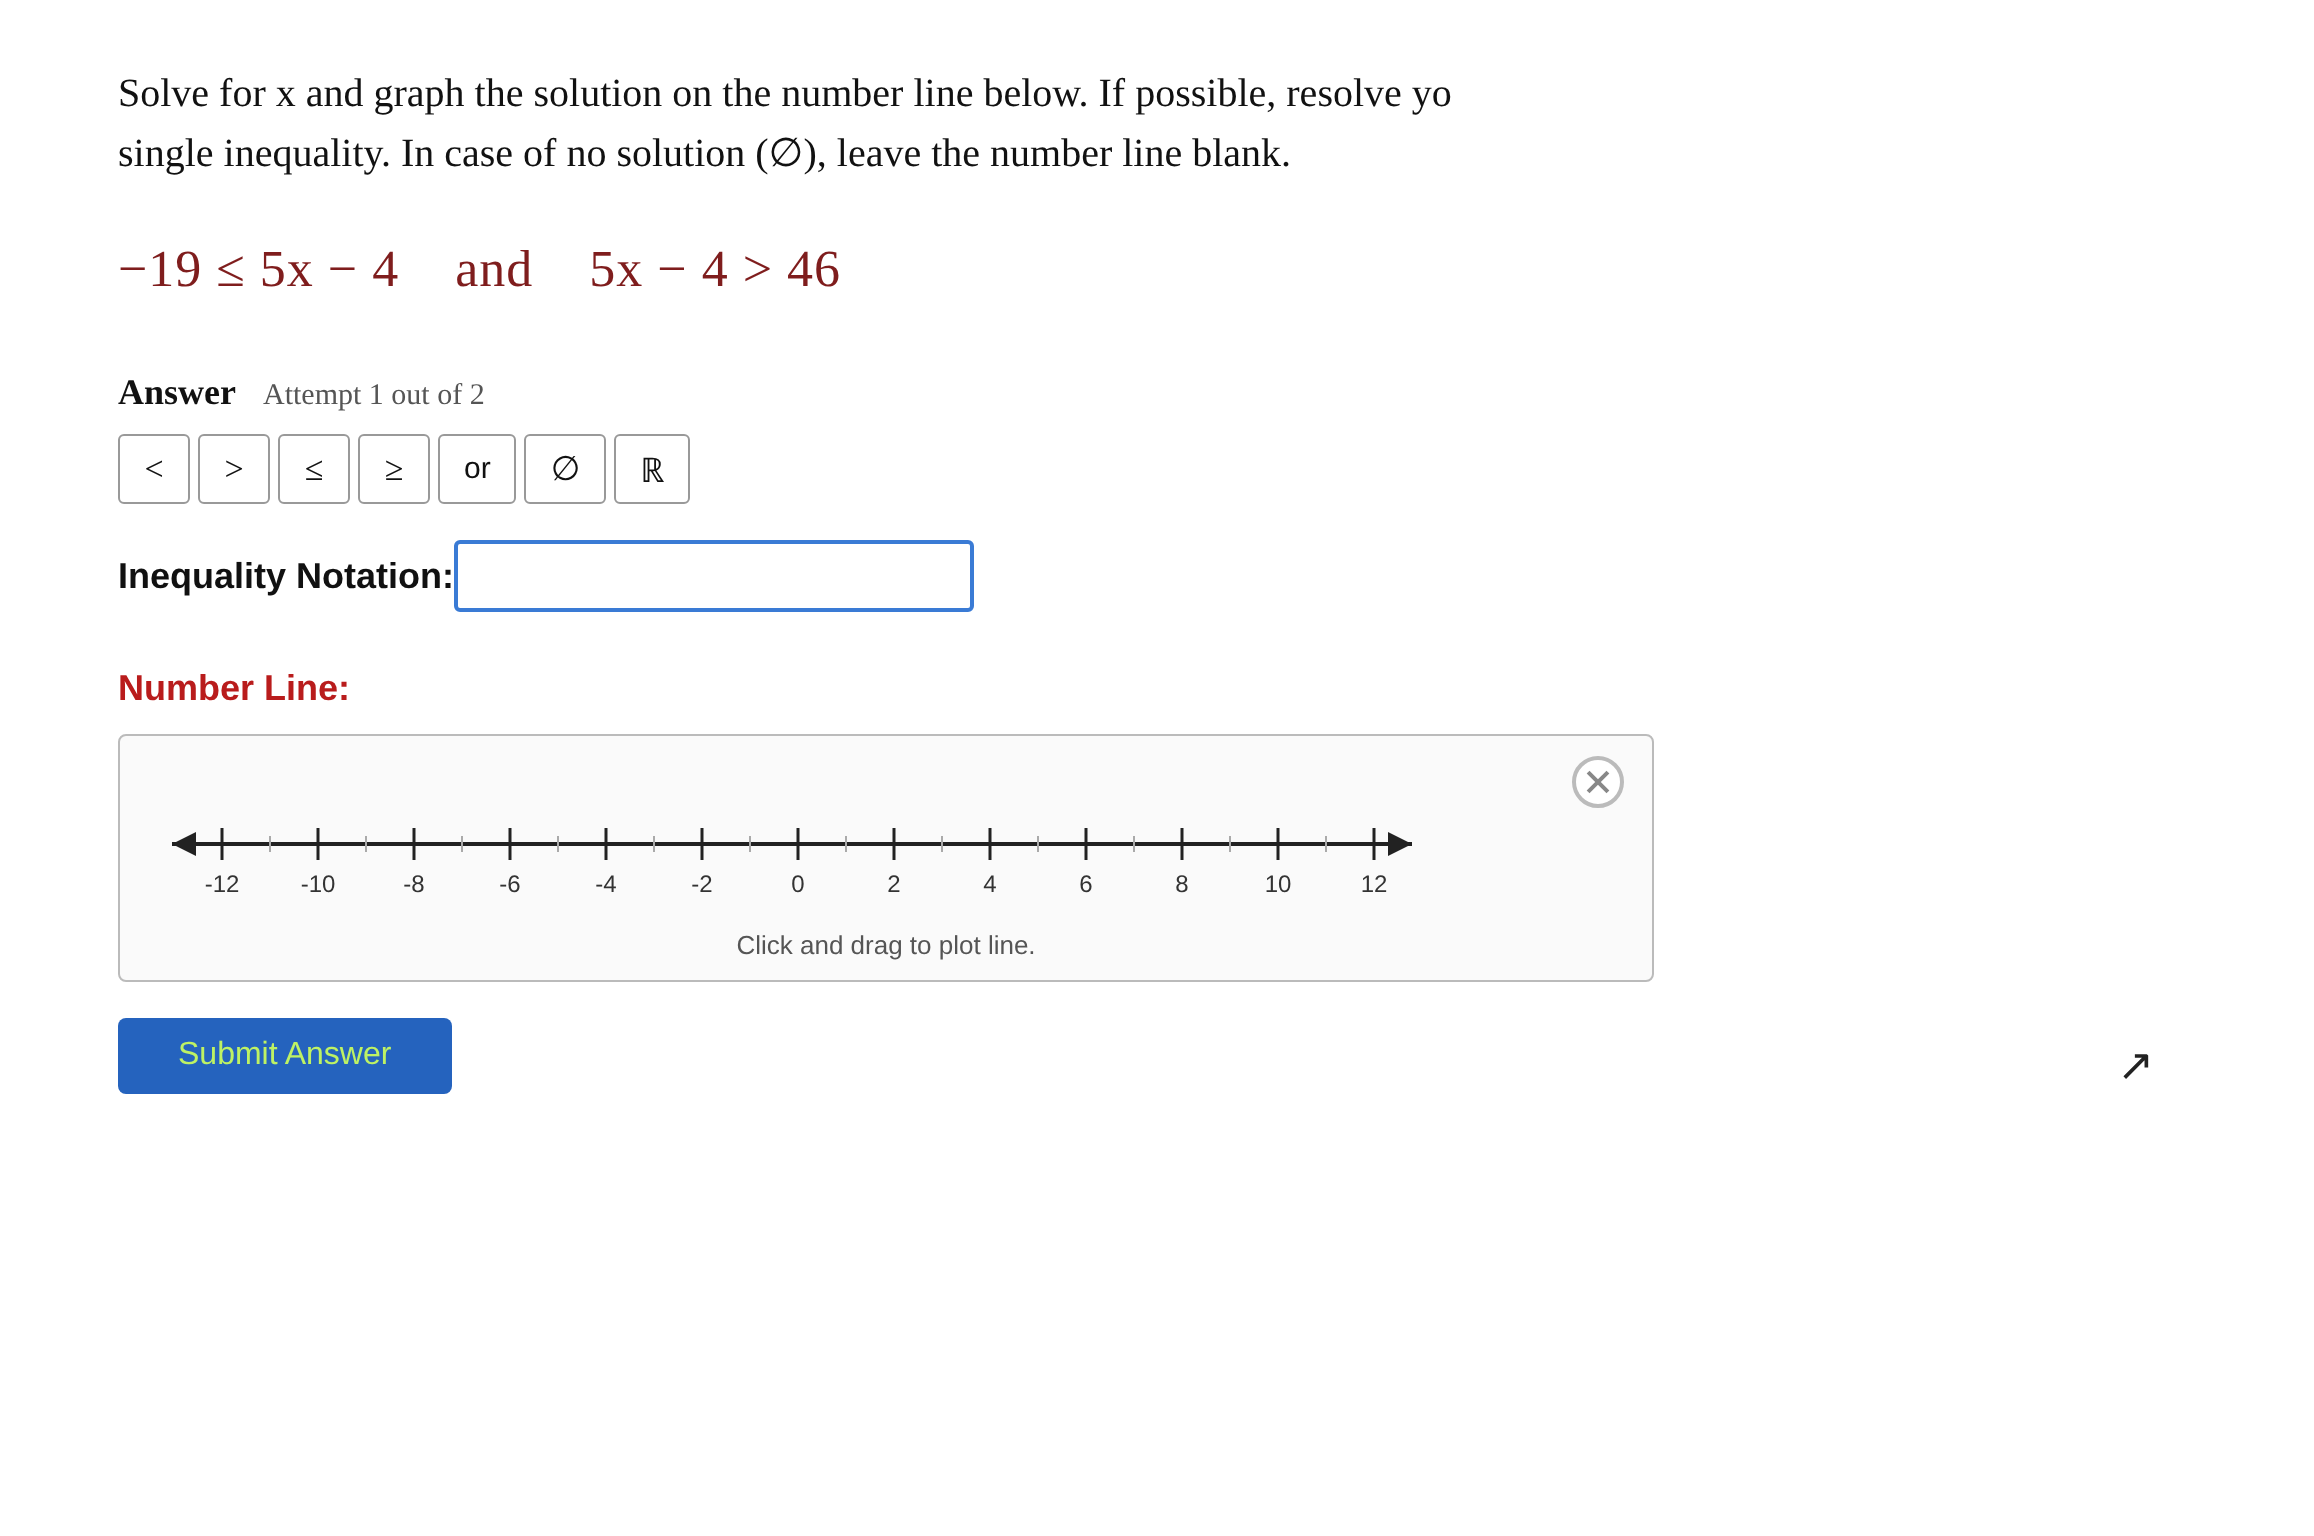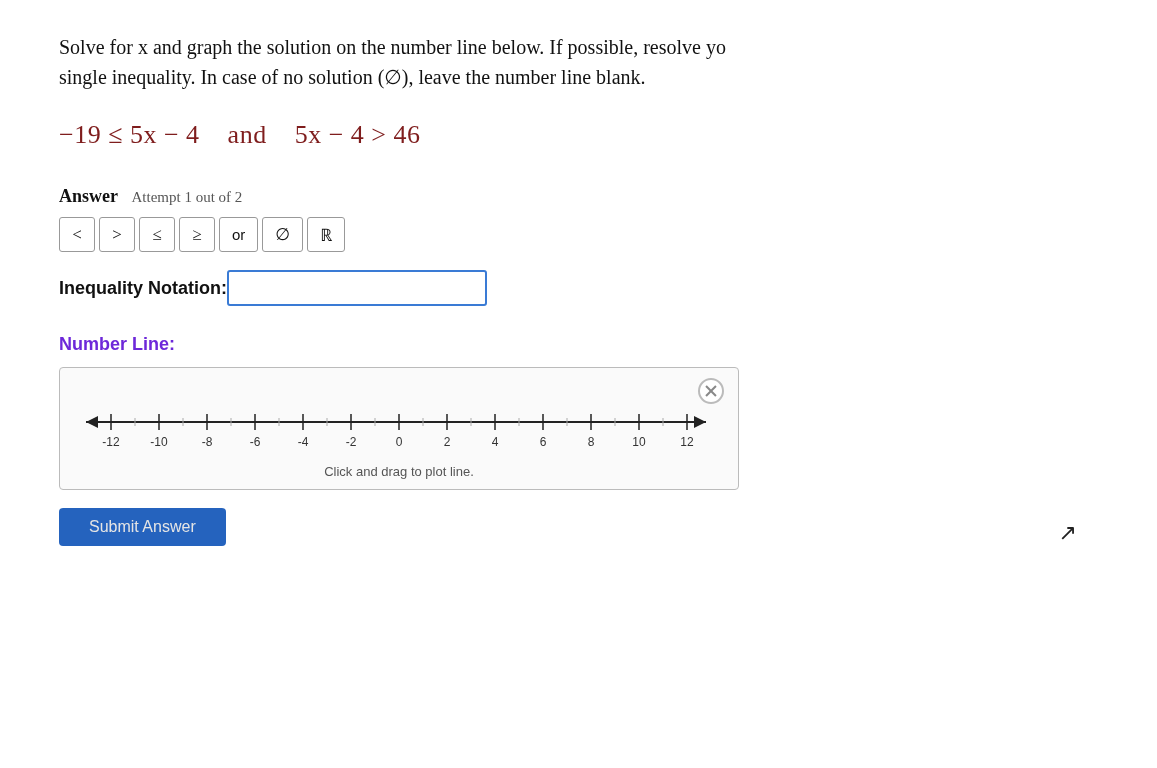--- a/index.html
+++ b/index.html
@@ -87,28 +87,28 @@
       outline: none;
       font-family: Arial, sans-serif;
     }
     .number-line-section {
       margin-top: 10px;
     }
     .number-line-label {
       font-size: 18px;
       font-weight: bold;
       margin-bottom: 12px;
-      color: #6d28d9;
+      color: #b91c1c;
       font-family: Arial, sans-serif;
     }
     .number-line-box {
       border: 1px solid #bbb;
       border-radius: 4px;
       background: #fafafa;
-      width: 680px;
+      width: 768px;
       padding: 18px 16px 10px 16px;
       position: relative;
     }
     .number-line-cancel {
       position: absolute;
       top: 10px;
       right: 14px;
       width: 26px;
       height: 26px;
       border: 2px solid #bbb;
@@ -144,21 +144,21 @@
     .number-line-hint {
       text-align: center;
       font-size: 13px;
       color: #555;
       font-family: Arial, sans-serif;
       margin-top: 4px;
     }
     .bottom-btn {
       margin-top: 18px;
       background: #2563be;
-      color: #e5e5e5;
+      color: #bef264;
       border: none;
       border-radius: 4px;
       padding: 10px 30px;
       font-size: 16px;
       cursor: pointer;
       font-family: Arial, sans-serif;
     }
     .cursor-arrow {
       position: absolute;
       right: 80px;

